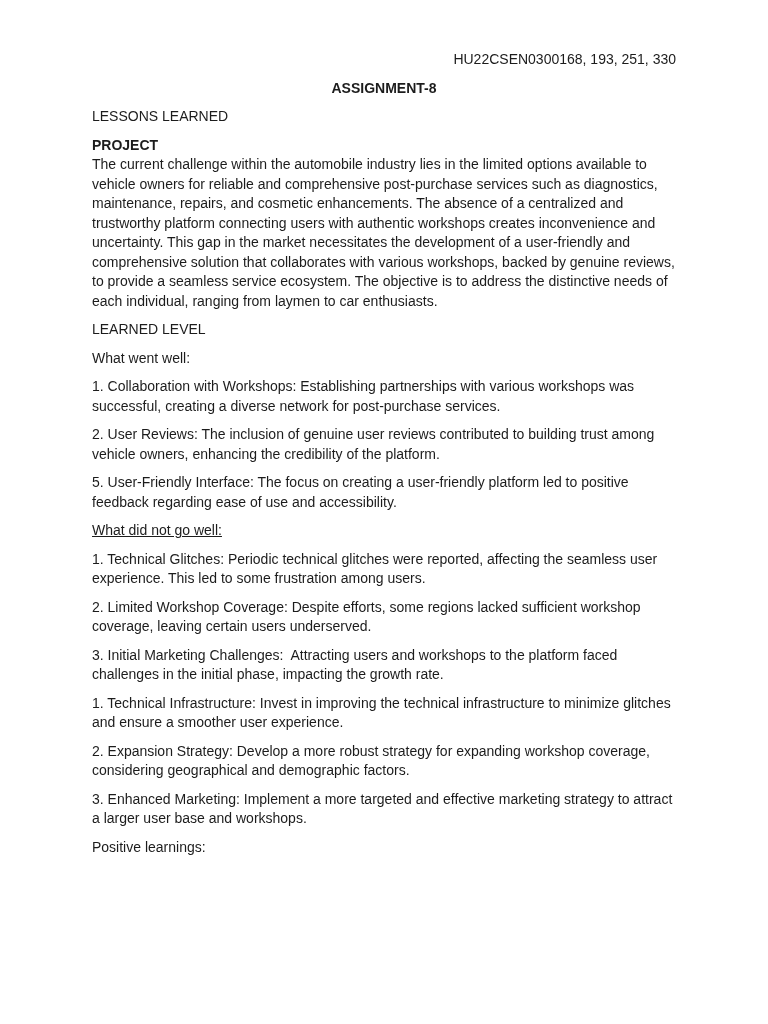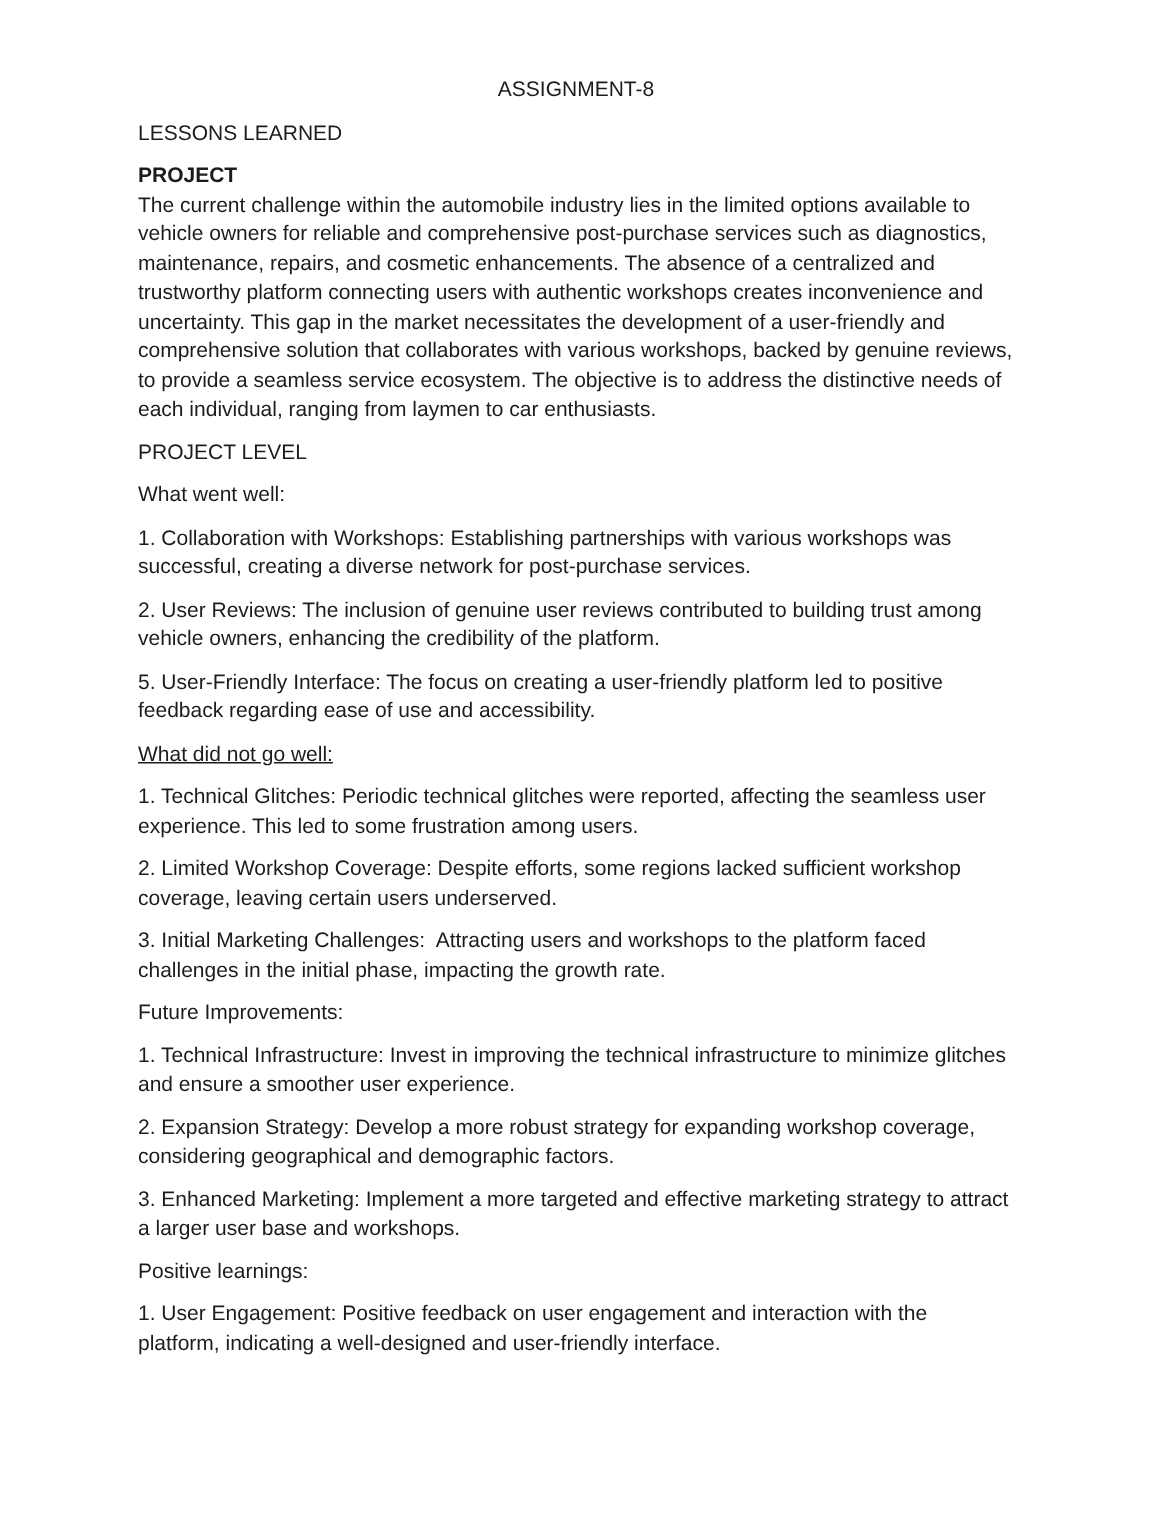--- a/index.html
+++ b/index.html
@@ -23,71 +23,70 @@
   .page p {
     margin: 0 0 9px 0;
     white-space: pre-wrap;
   }
   .header-right {
     text-align: right;
     margin-bottom: 10px;
   }
   .doc-title {
     text-align: center;
-    font-weight: normal;
+    font-weight: bold;
     margin-bottom: 13px;
   }
   .no-gap {
     margin-bottom: 0 !important;
     font-weight: bold;
   }
   .space-before-lg {
     margin-top: 28px;
     text-decoration: underline;
   }
   .space-before-xl {
     margin-top: 36px;
   }
 </style>
 </head>
 <body>
 
 <div class="page">
 
+  <p class="header-right">HU22CSEN0300168, 193, 251, 330</p>
 
   <p class="doc-title">ASSIGNMENT-8</p>
 
   <p>LESSONS LEARNED</p>
 
   <div>
     <p class="no-gap">PROJECT</p>
     <p>The current challenge within the automobile industry lies in the limited options available to vehicle owners for reliable and comprehensive post-purchase services such as diagnostics, maintenance, repairs, and cosmetic enhancements. The absence of a centralized and trustworthy platform connecting users with authentic workshops creates inconvenience and uncertainty. This gap in the market necessitates the development of a user-friendly and comprehensive solution that collaborates with various workshops, backed by genuine reviews, to provide a seamless service ecosystem. The objective is to address the distinctive needs of each individual, ranging from laymen to car enthusiasts.</p>
   </div>
 
-  <p>PROJECT LEVEL</p>
+  <p>LEARNED LEVEL</p>
 
   <div>
     <p>What went well:</p>
     <p>1. Collaboration with Workshops: Establishing partnerships with various workshops was successful, creating a diverse network for post-purchase services.</p>
     <p>2. User Reviews: The inclusion of genuine user reviews contributed to building trust among vehicle owners, enhancing the credibility of the platform.</p>
     <p>5. User-Friendly Interface: The focus on creating a user-friendly platform led to positive feedback regarding ease of use and accessibility.</p>
   </div>
 
   <div>
     <p class="space-before-lg">What did not go well:</p>
     <p>1. Technical Glitches: Periodic technical glitches were reported, affecting the seamless user experience. This led to some frustration among users.</p>
     <p>2. Limited Workshop Coverage: Despite efforts, some regions lacked sufficient workshop coverage, leaving certain users underserved.</p>
     <p>3. Initial Marketing Challenges:  Attracting users and workshops to the platform faced challenges in the initial phase, impacting the growth rate.</p>
   </div>
 
   <div>
-    <p class="space-before-xl">Future Improvements:</p>
     <p>1. Technical Infrastructure: Invest in improving the technical infrastructure to minimize glitches and ensure a smoother user experience.</p>
     <p>2. Expansion Strategy: Develop a more robust strategy for expanding workshop coverage, considering geographical and demographic factors.</p>
     <p>3. Enhanced Marketing: Implement a more targeted and effective marketing strategy to attract a larger user base and workshops.</p>
   </div>
 
   <div>
     <p>Positive learnings:</p>
-    <p>1. User Engagement: Positive feedback on user engagement and interaction with the platform, indicating a well-designed and user-friendly interface.</p>
   </div>
 
 </div>
 
 </body></html>

